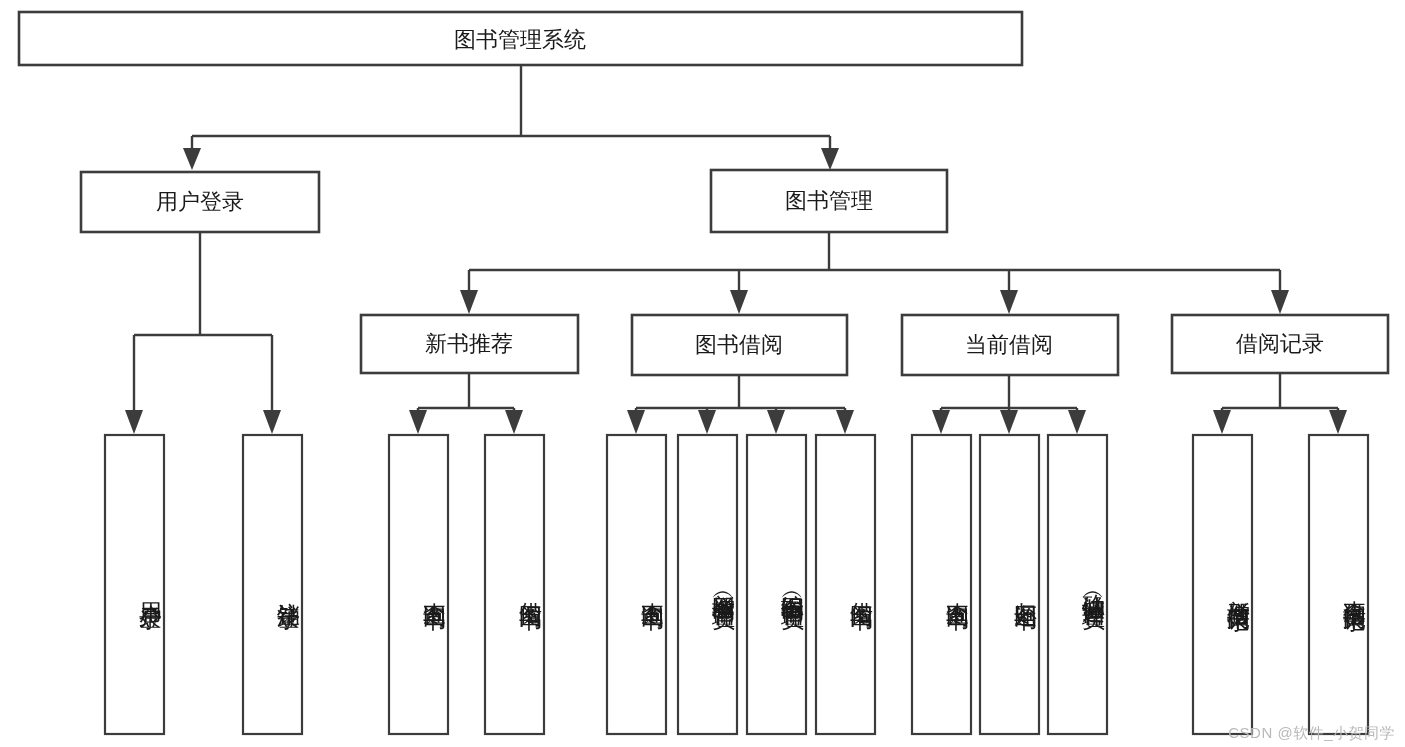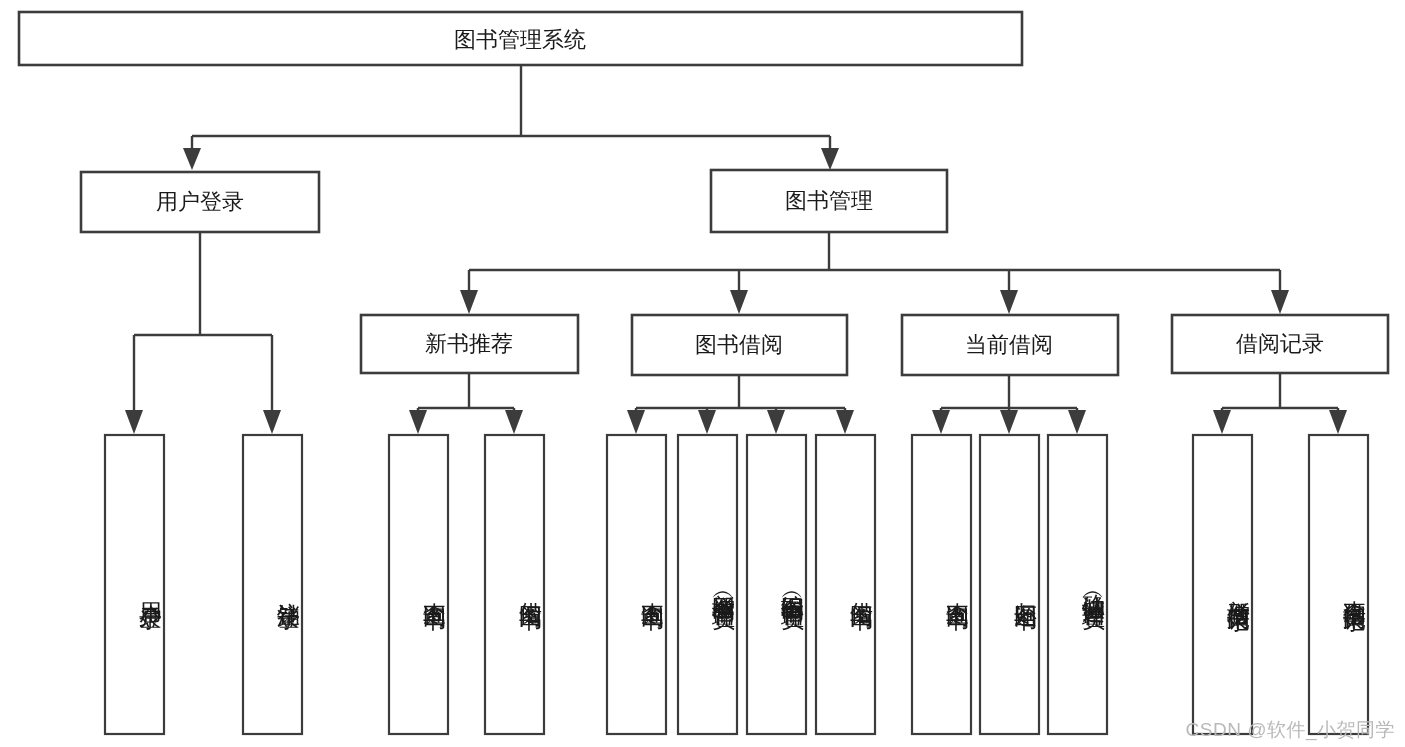--- a/index.html
+++ b/index.html
@@ -63,21 +63,21 @@
     display: flex;
     align-items: flex-start;
     justify-content: center;
     pointer-events: none;
   }
   .watermark {
     position: absolute;
     right: 10px;
     bottom: 4px;
     font-family: "Liberation Sans", "DejaVu Sans", sans-serif;
-    font-size: 19px;
+    font-size: 15px;
     color: #b9b9b9;
     letter-spacing: 0.5px;
     white-space: nowrap;
   }
 </style>
 </head>
 <body>
 
 <div id="diagram-root">
 

